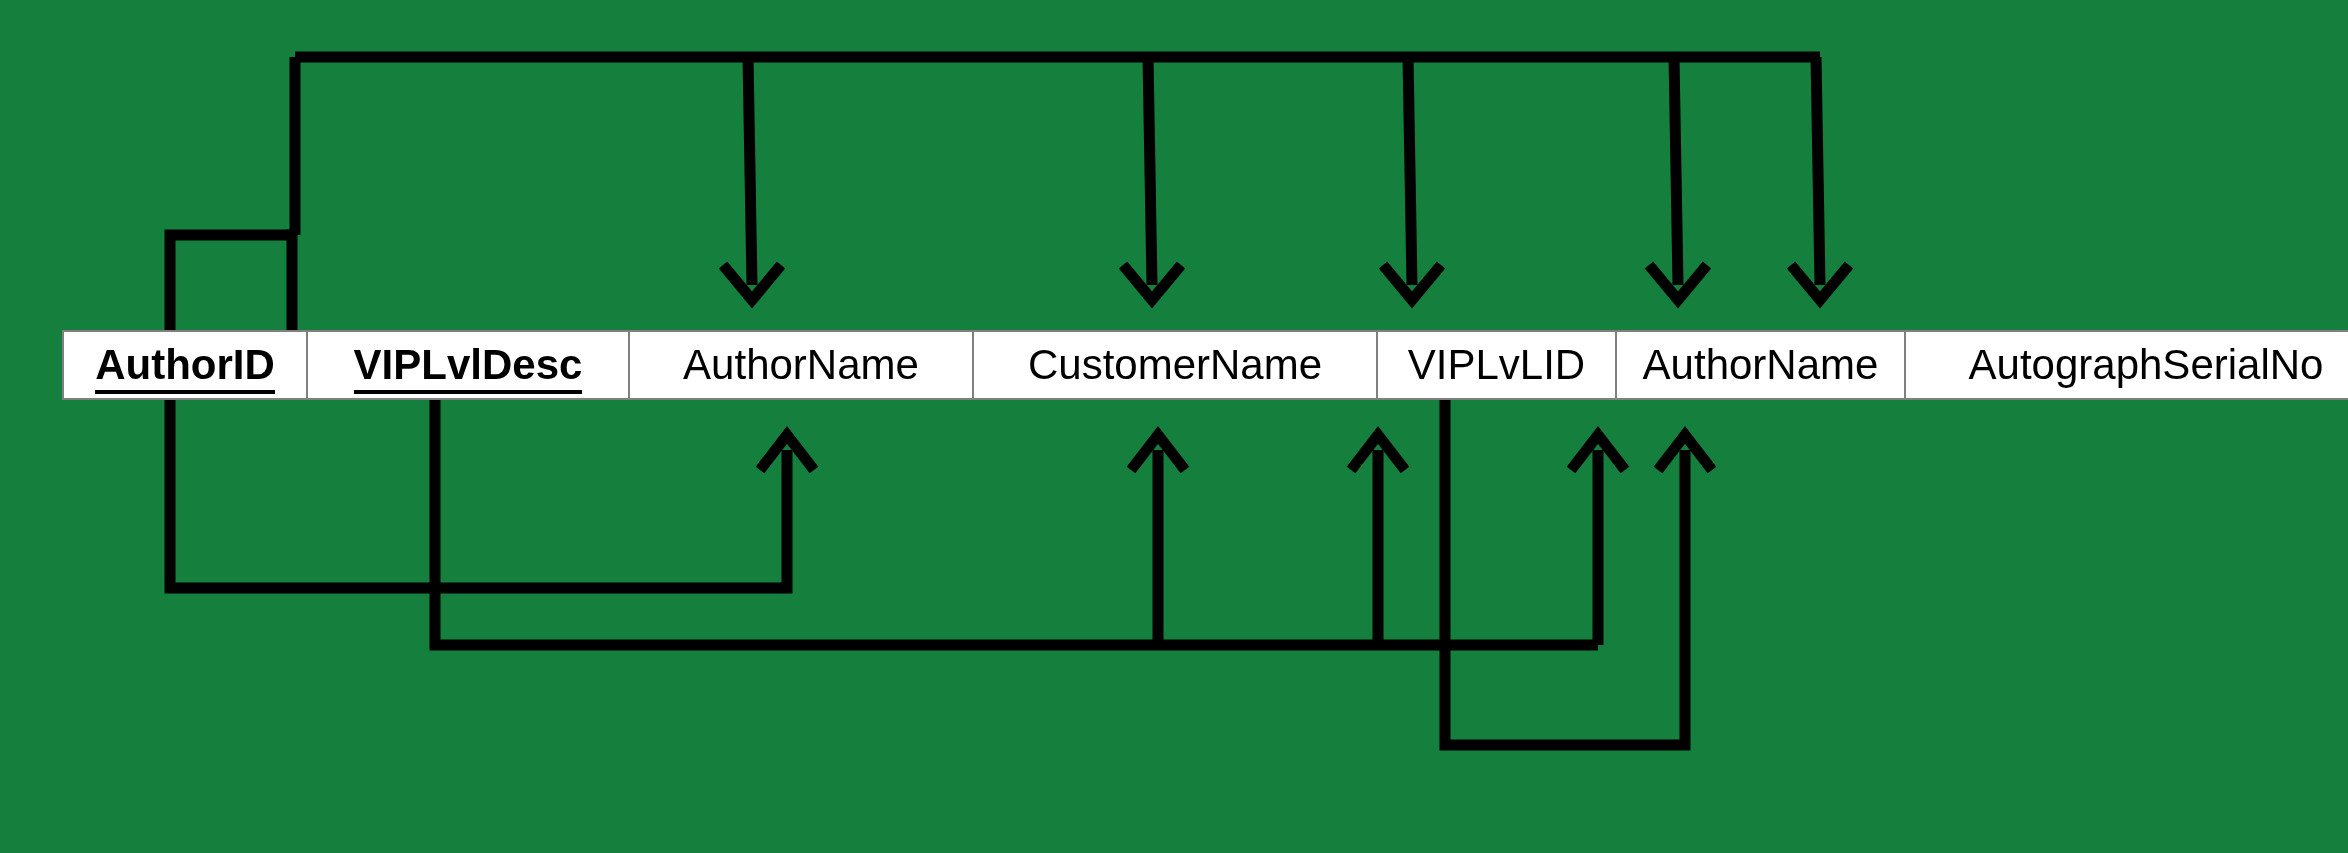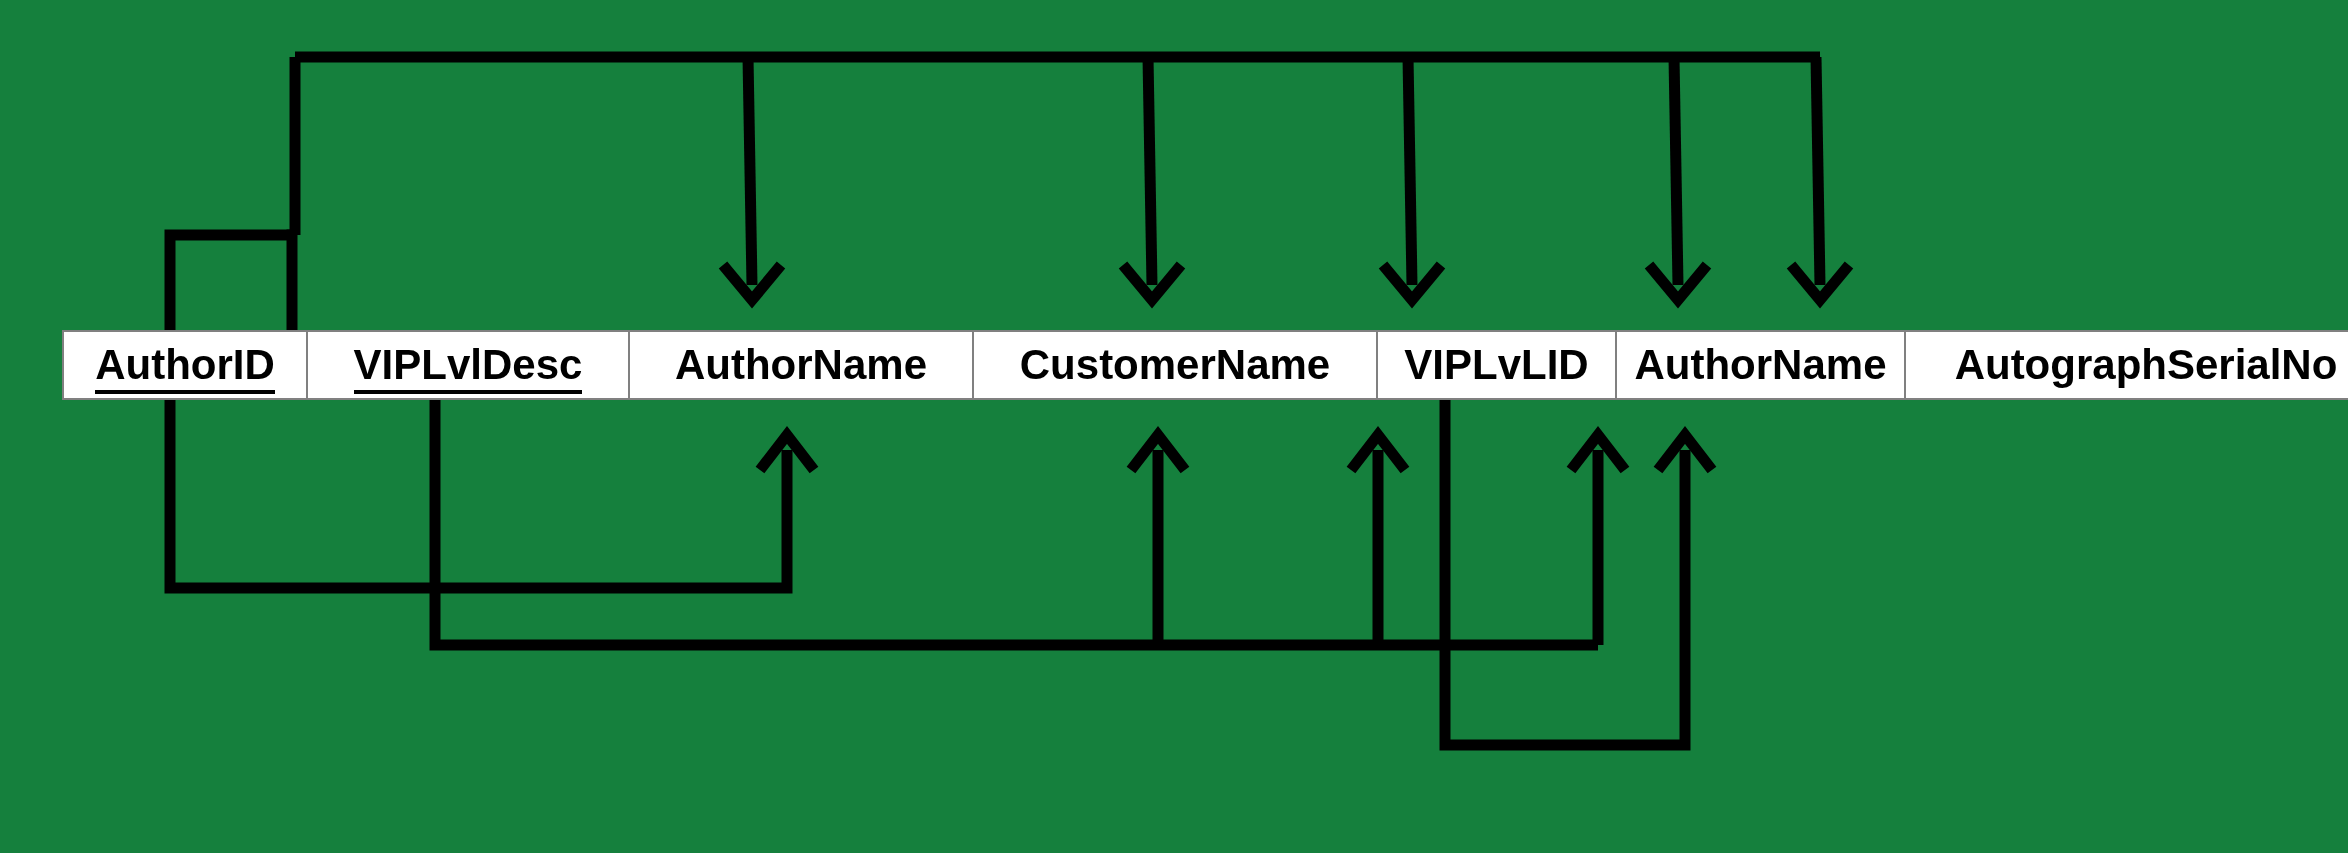--- a/index.html
+++ b/index.html
@@ -36,21 +36,21 @@
     background: transparent;
     z-index: 5;
   }
   .attr-table td {
     border: 2px solid #808080;
     background: #ffffff;
     text-align: center;
     vertical-align: middle;
     font-size: 42px;
     color: #000000;
-    font-weight: 700;
+    font-weight: 400;
     padding: 0 6px;
     white-space: nowrap;
     line-height: 1;
   }
   .attr-table td.key {
     font-weight: bold;
   }
   .attr-table td.key span.kt {
     border-bottom: 4px solid #000000;
     padding-bottom: 2px;

